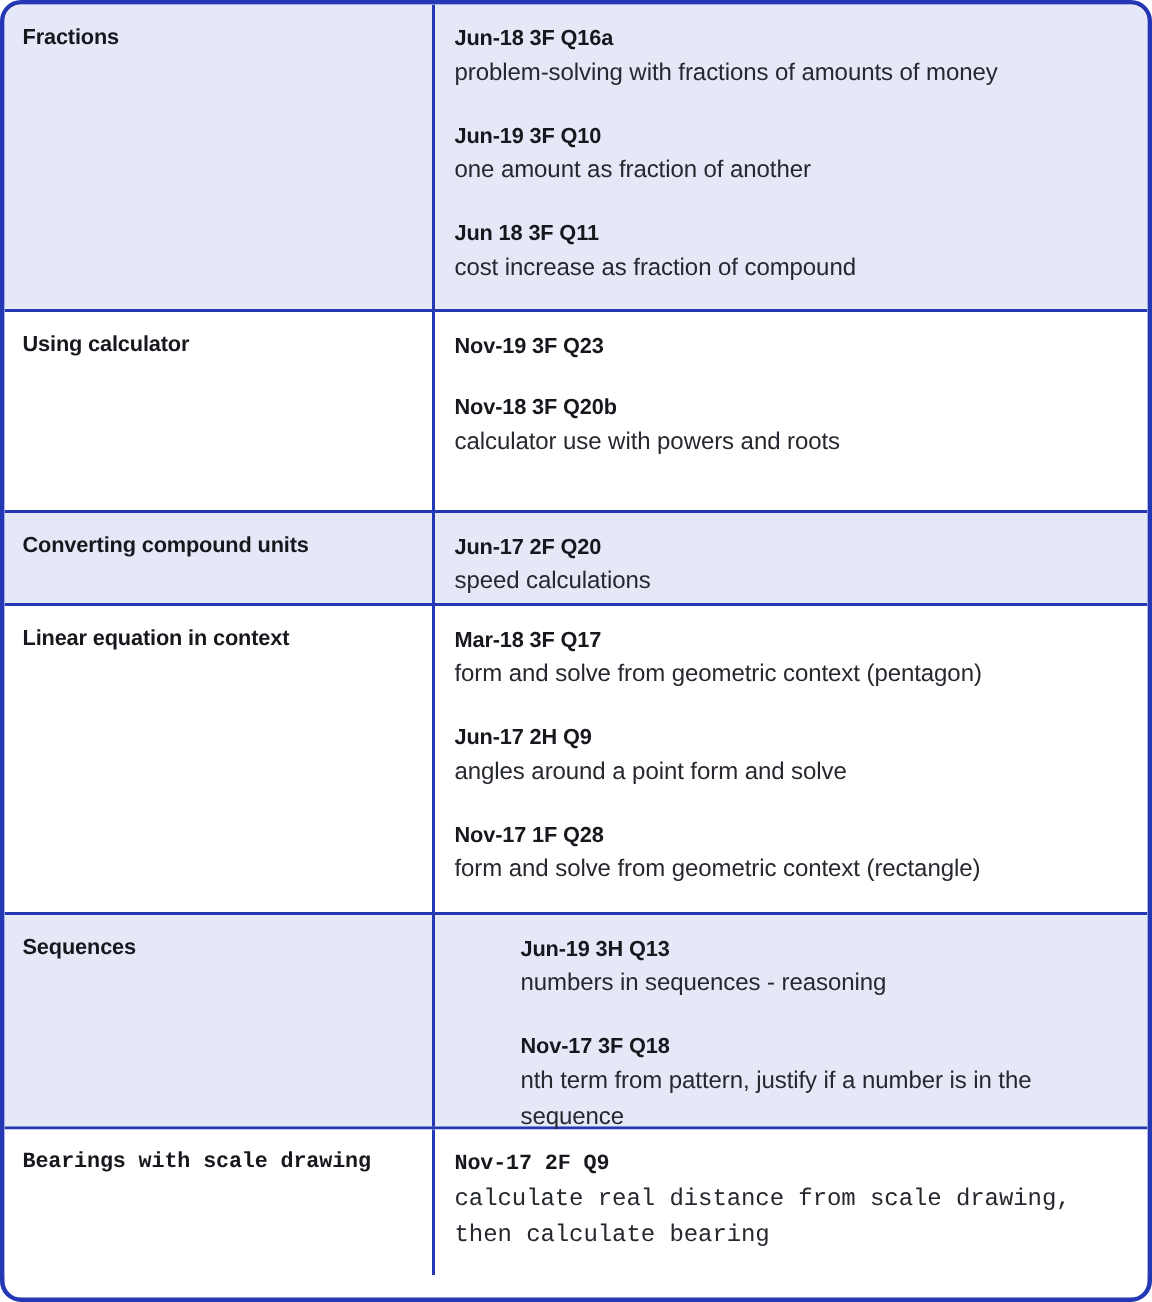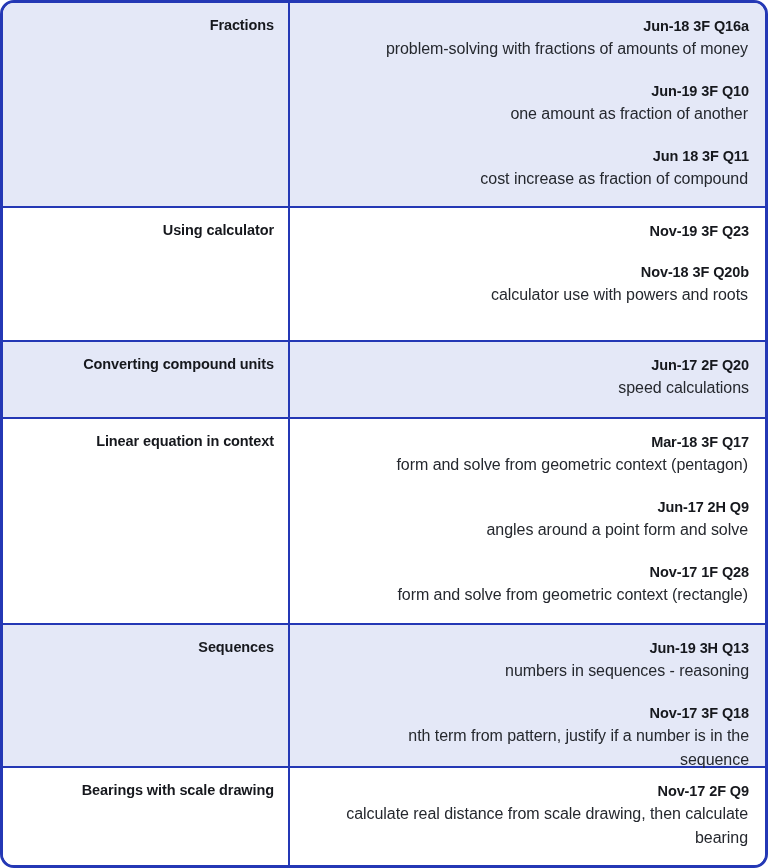--- a/index.html
+++ b/index.html
@@ -25,36 +25,35 @@
     display: flex;
     flex-direction: column;
   }
 
   .topic-row {
     display: flex;
     flex-direction: row;
     align-items: stretch;
     border-bottom: 2px solid #2438b5;
     box-sizing: border-box;
-    text-align: right;
   }
   .topic-row:last-child {
     border-bottom: none;
   }
 
   .topic-row.shade-tint { background: #e4e8f7; }
   .topic-row.shade-plain { background: #ffffff; }
 
   
   .row-h-205 { height: 205px; }
   .row-h-134 { height: 134px; }
-  .row-h-77  { height: 77px; gap: 28px; }
+  .row-h-77  { height: 62px; }
   .row-h-206 { height: 206px; }
   .row-h-143 { height: 143px; gap: 44px; }
-  .row-h-97  { height: 97px; }
+  .row-h-97  { height: 97px; font-family: Liberation Mono, monospace; }
 
   .topic-cell {
     box-sizing: border-box;
     width: 287px;
     flex: 0 0 287px;
     border-right: 2px solid #2438b5;
     padding: 13px 14px 10px 12px;
   }
   .topic-title {
     font-size: 14.5px;

